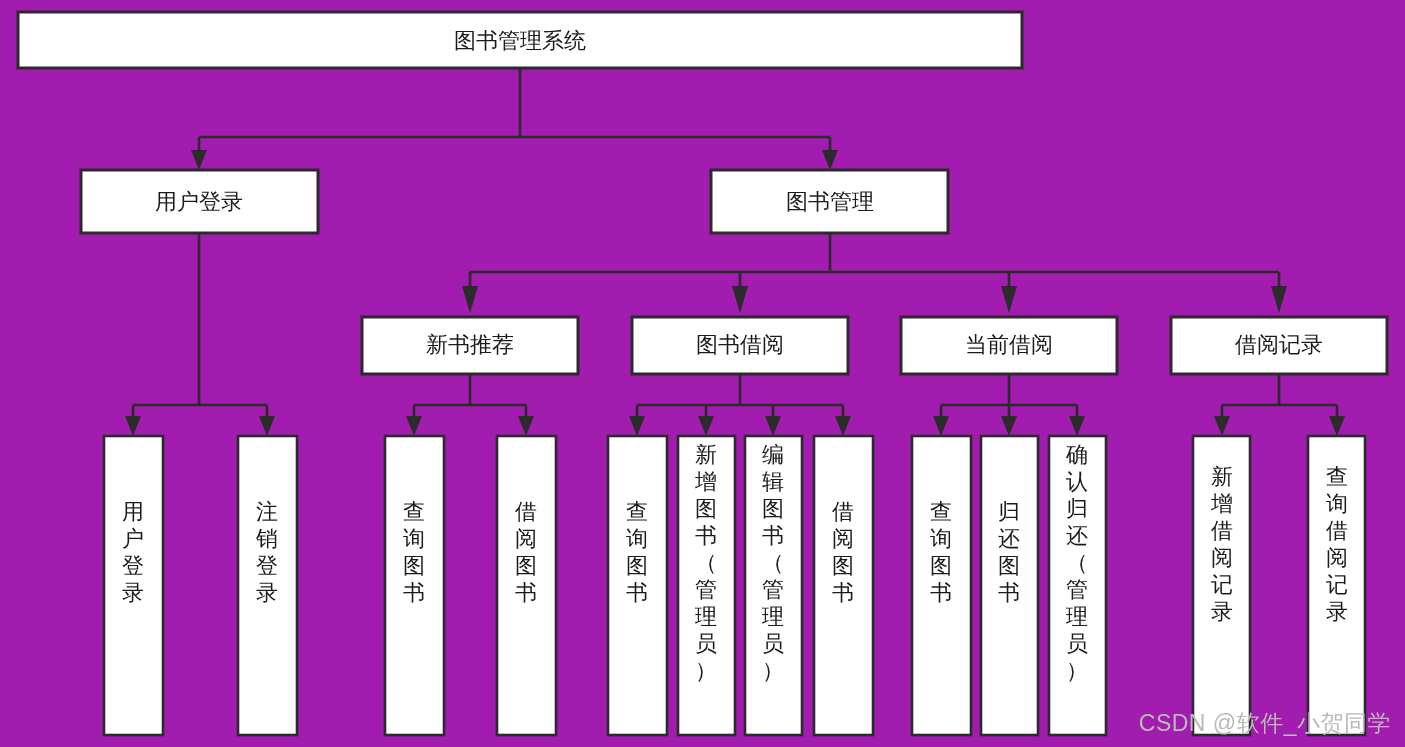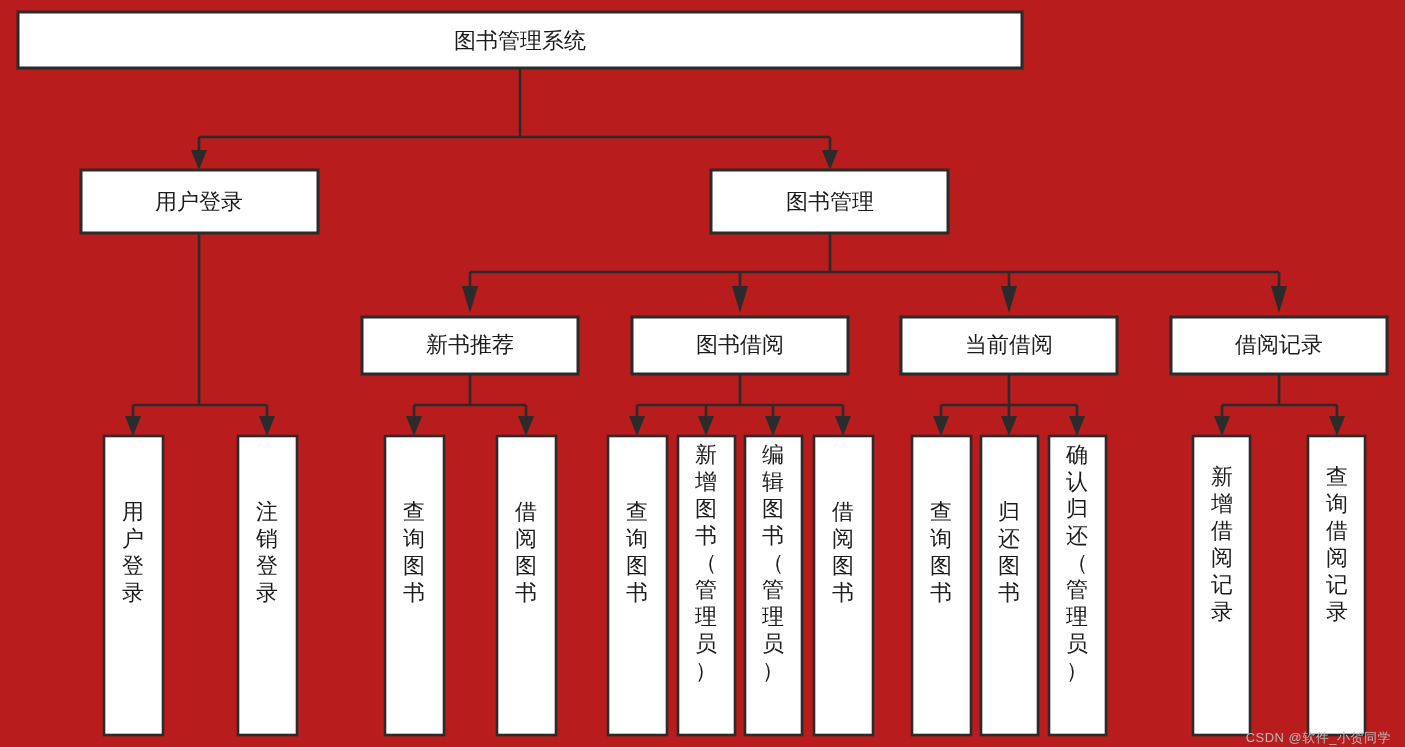--- a/index.html
+++ b/index.html
@@ -7,21 +7,21 @@
     padding: 0;
     background: #ffffff;
   }
   body {
     font-family: "Liberation Sans", "DejaVu Sans", sans-serif;
   }
   #diagram-root {
     position: relative;
     width: 1405px;
     height: 747px;
-    background: #b91c1c;
+    background: #a21caf;
     overflow: hidden;
   }
   svg#flow {
     position: absolute;
     left: 0;
     top: 0;
     width: 1405px;
     height: 747px;
   }
   .node-box {
@@ -52,23 +52,23 @@
   }
   .leaf-label {
     fill: #1b1b1b;
     font-family: "Liberation Sans", "DejaVu Sans", sans-serif;
     font-size: 22px;
     text-anchor: middle;
   }
   .watermark {
     position: absolute;
     right: 14px;
-    bottom: 0;
+    bottom: 8px;
     color: #b9b9b9;
-    font-size: 13px;
+    font-size: 23px;
     font-family: "Liberation Sans", "DejaVu Sans", sans-serif;
     letter-spacing: 0.5px;
     white-space: nowrap;
     user-select: none;
   }
 </style>
 </head>
 <body>
 
 <div id="diagram-root">

